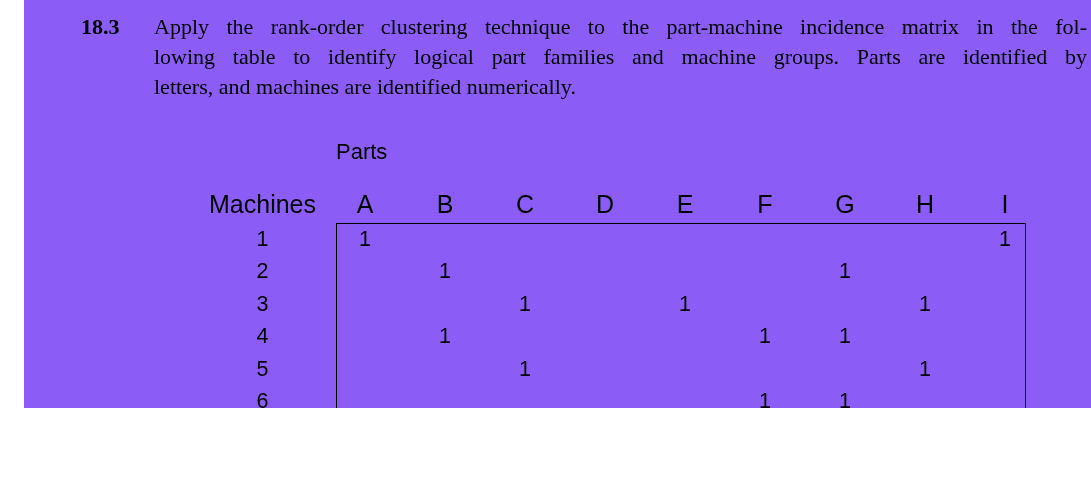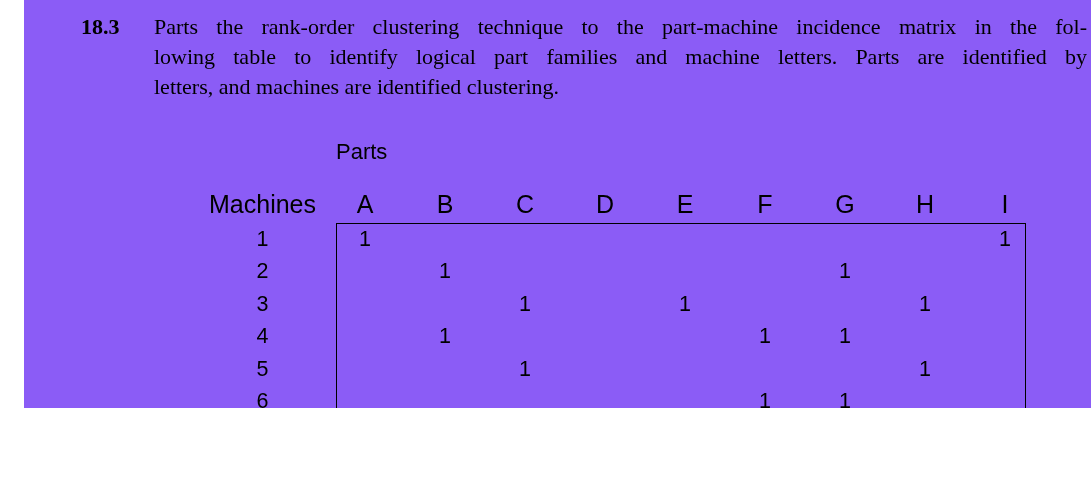--- a/index.html
+++ b/index.html
@@ -90,23 +90,23 @@
   }
 </style>
 </head>
 <body>
 
 <div class="page">
 
   <div class="problem">
     <div class="problem-number">18.3</div>
     <div class="problem-text">
-      <div class="problem-line jfull">Parts the rank-order clustering technique to the part-machine incidence matrix in the fol-</div>
-      <div class="problem-line jfull">lowing table to identify logical part families and machine letters. Parts are identified by</div>
-      <div class="problem-line">letters, and machines are identified clustering.</div>
+      <div class="problem-line jfull">Apply the rank-order clustering technique to the part-machine incidence matrix in the fol-</div>
+      <div class="problem-line jfull">lowing table to identify logical part families and machine groups. Parts are identified by</div>
+      <div class="problem-line">letters, and machines are identified numerically.</div>
     </div>
   </div>
 
   <div class="parts-title">Parts</div>
 
   <div class="matrix-box"></div>
 
   <div class="incidence-matrix">
       <div class="hcell">Machines</div>
       <div class="hcell">A</div>

